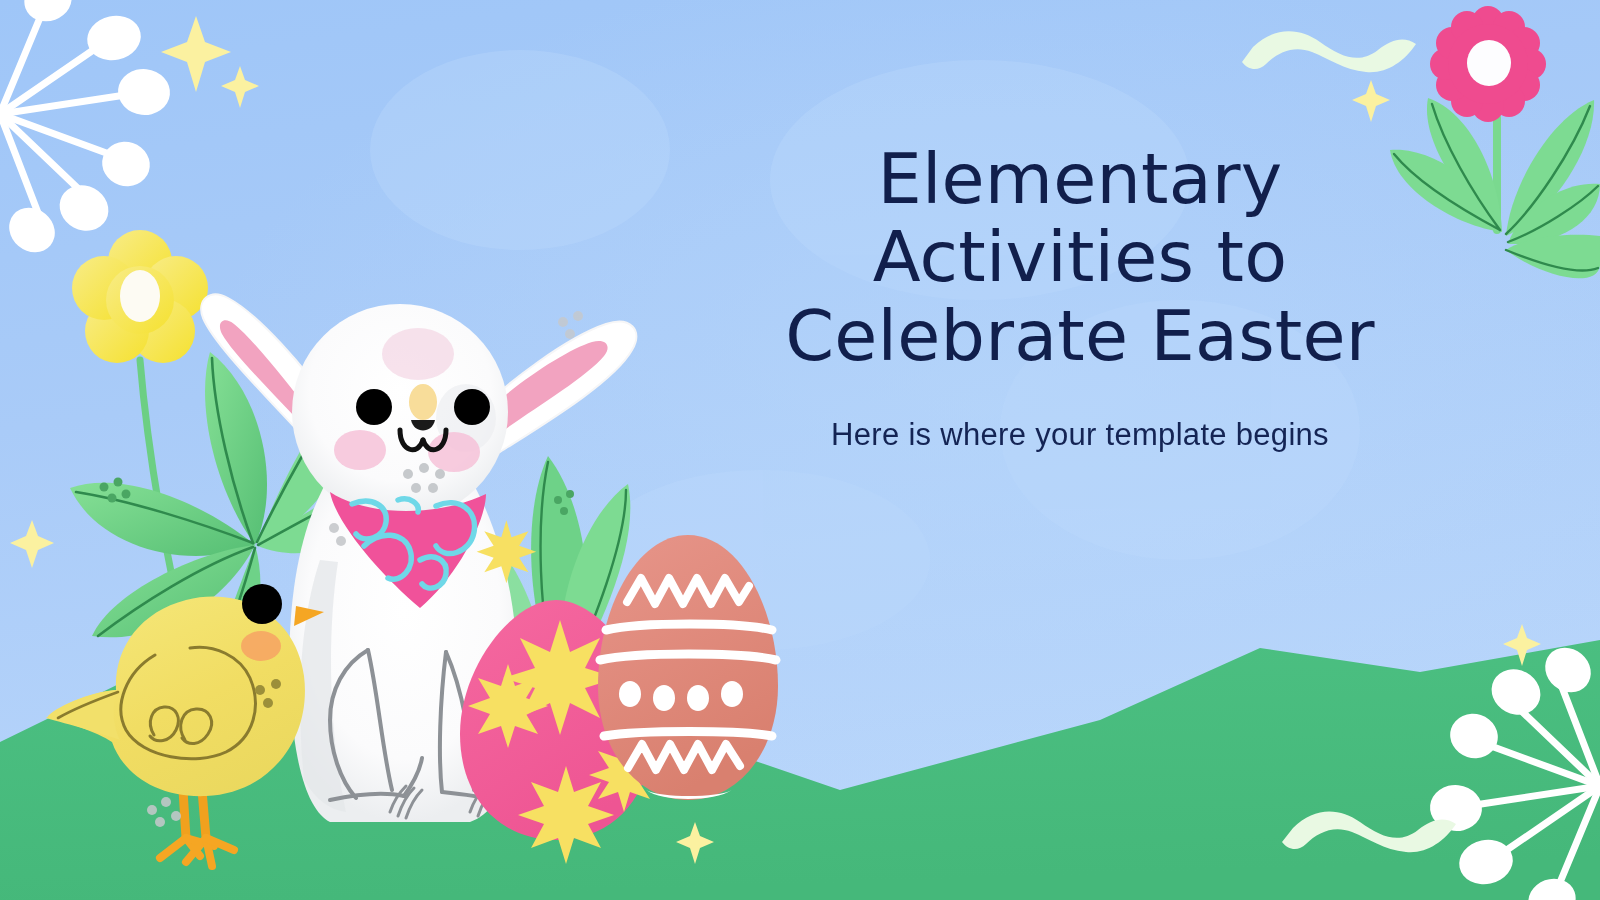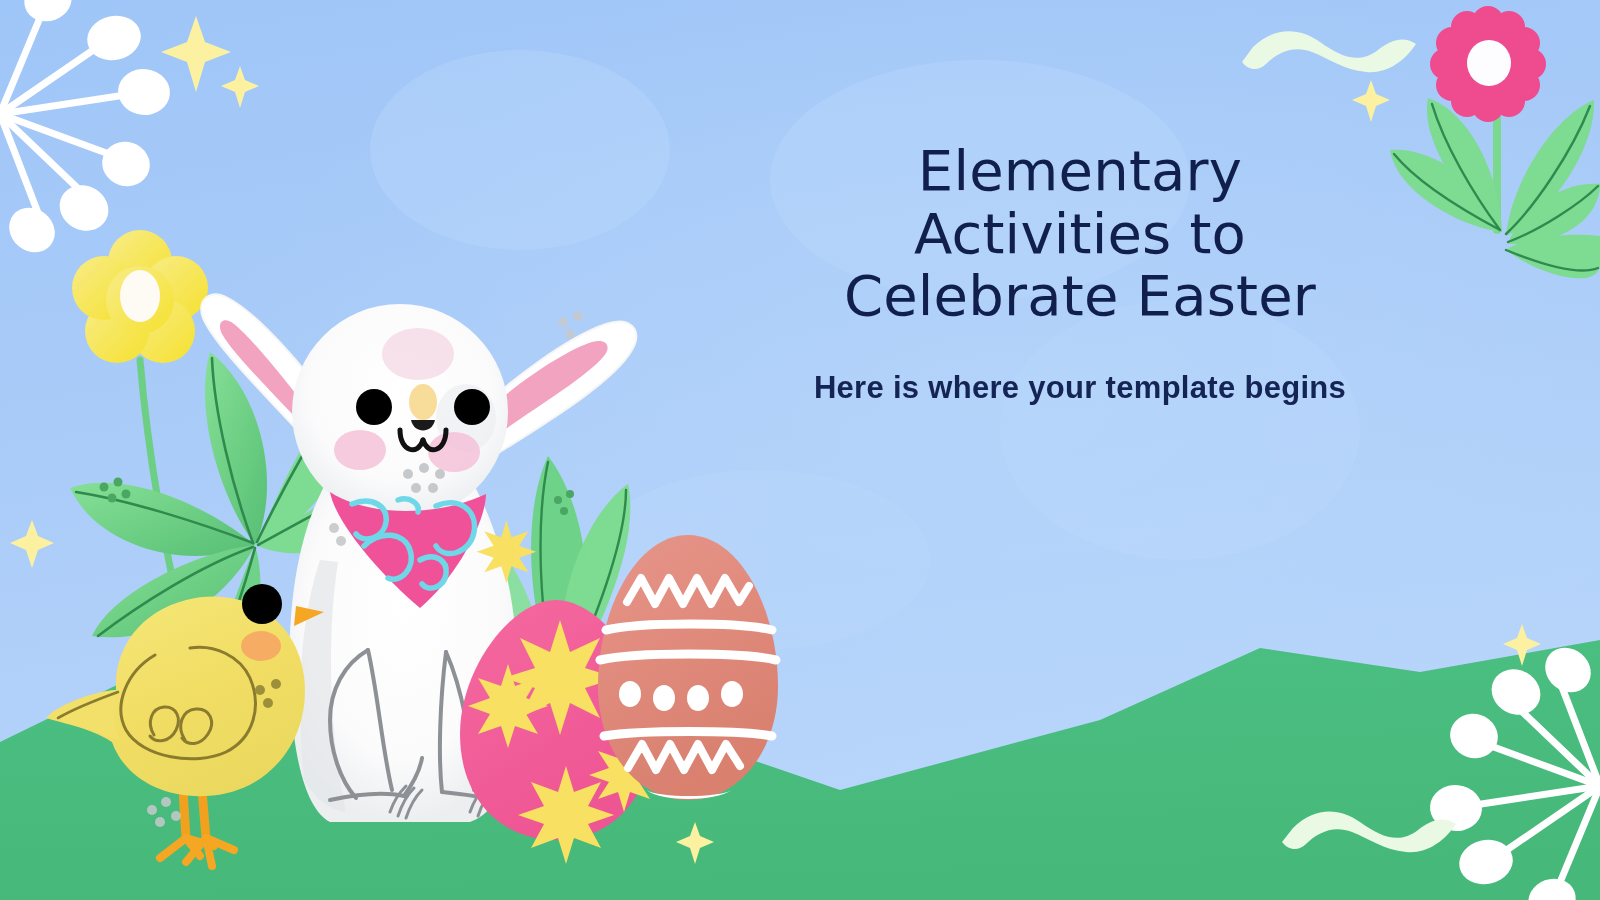--- a/index.html
+++ b/index.html
@@ -21,32 +21,32 @@
   
   #text-block {
     position:absolute;
     left:735px; top:140px;
     width:690px;
     text-align:center;
     z-index:40;
   }
   #slide-title {
     font-family:"DejaVu Sans", sans-serif;
-    font-size:56px;
+    font-size:70px;
     line-height:1.12;
     font-weight:400;
     color:#111f4c;
     letter-spacing:0.2px;
     white-space:pre-line;
   }
   #slide-subtitle {
     margin-top:42px;
     font-family:"Liberation Sans", sans-serif;
     font-size:31px;
-    font-weight:700;
+    font-weight:400;
     color:#142454;
     letter-spacing:0.3px;
   }
 </style>
 </head>
 <body>
 
 <div id="slide">
 
   <svg class="layer" viewBox="0 0 1600 900" xmlns="http://www.w3.org/2000/svg" style="z-index:1">

